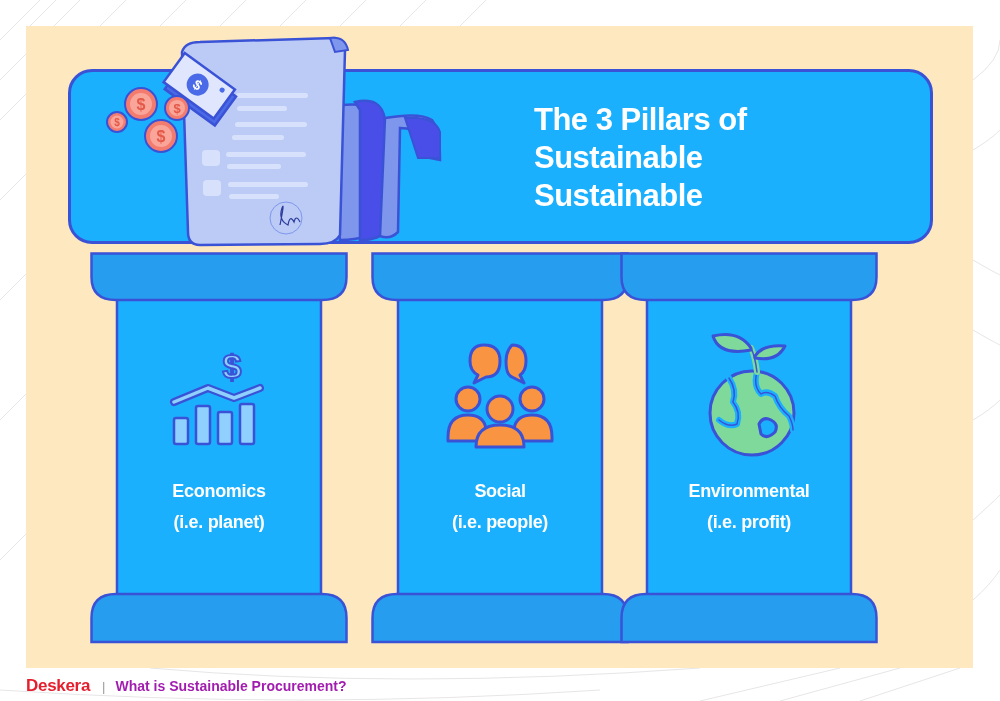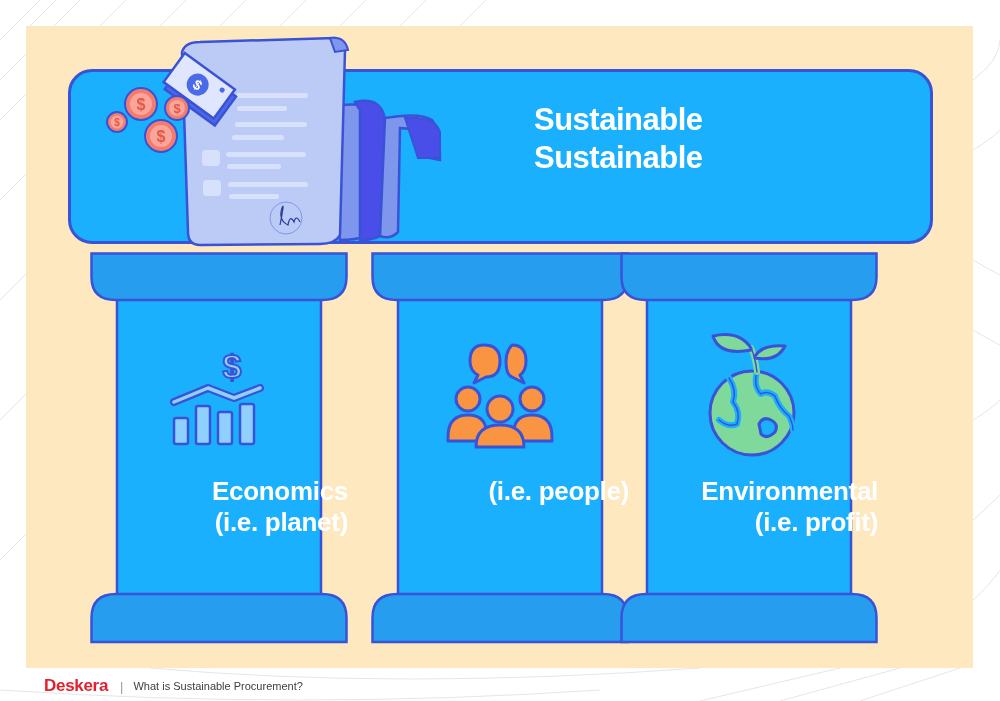--- a/index.html
+++ b/index.html
@@ -5,25 +5,25 @@
   html,body{margin:0;padding:0;}
   body{width:1000px;height:701px;position:relative;overflow:hidden;background:#ffffff;font-family:"Liberation Sans",sans-serif;}
   .bg-lines{position:absolute;left:0;top:0;width:1000px;height:701px;}
   .cream{position:absolute;left:26px;top:26px;width:947px;height:642px;background:#fde8bf;}
   .banner{position:absolute;left:68px;top:69px;width:859px;height:169px;background:#1bb0fe;border:3px solid #3a52d6;border-radius:24px;}
   .title{position:absolute;left:534px;top:101px;width:360px;color:#ffffff;font-weight:700;font-size:31px;line-height:38px;letter-spacing:-0.5px;}
   .doc-art{position:absolute;left:100px;top:30px;width:360px;height:220px;}
   .pillar{position:absolute;top:252px;width:258px;height:392px;}
   .pillar svg.shape{position:absolute;left:0;top:0;}
   .pillar .icon{position:absolute;left:50%;transform:translateX(-50%);}
-  .pillar .label{position:absolute;left:0;width:258px;top:224px;text-align:right;color:#ffffff;font-weight:700;font-size:26px;line-height:31px;letter-spacing:-0.3px;}
-  .footer{position:absolute;left:26px;top:677px;height:18px;display:flex;align-items:center;margin-left:18px;}
+  .pillar .label{position:absolute;left:0;width:258px;top:224px;text-align:center;color:#ffffff;font-weight:700;font-size:18px;line-height:31px;letter-spacing:-0.3px;}
+  .footer{position:absolute;left:26px;top:677px;height:18px;display:flex;align-items:center;}
   .brand{color:#e5202e;font-weight:700;font-size:17px;letter-spacing:-0.3px;}
   .sep{color:#9a9a9a;font-size:13px;margin:0 10px 0 12px;}
-  .subtitle{color:#404040;font-size:11px;}
+  .subtitle{color:#a21caf;font-size:14px;font-weight:bold;}
 </style>
 </head>
 <body>
 
 <svg class="bg-lines" viewBox="0 0 1000 701">
   <g stroke="#e6e6e6" stroke-width="1" fill="none">
     <line x1="0" y1="40" x2="40" y2="0"></line>
       <line x1="0" y1="80" x2="80" y2="0"></line>
       <line x1="30" y1="26" x2="56" y2="0"></line>
     <line x1="100" y1="26" x2="126" y2="0"></line>
@@ -99,20 +99,21 @@
     <circle cx="117" cy="122" r="10" fill="#f47c6e"></circle>
       <circle cx="117" cy="122" r="6.5" fill="#f9a59a" stroke="none"></circle>
     <text x="117" y="126" text-anchor="middle" fill="#e55848" stroke="none" font-size="10">$</text>
     <circle cx="161" cy="136" r="16" fill="#f47c6e"></circle>
       <circle cx="161" cy="136" r="11" fill="#f9a59a" stroke="none"></circle>
     <text x="161" y="142" text-anchor="middle" fill="#e55848" stroke="none" font-size="16">$</text>
   </g>
 </svg>
 
 <div class="title">
+  <div>The 3 Pillars of</div>
   <div>Sustainable</div>
   <div>Sustainable</div>
 </div>
 
 <div class="pillar" style="left:90px;">
   <svg class="shape" width="258" height="392" viewBox="0 0 258 392">
     <rect x="27" y="45" width="204" height="300" fill="#1bb0fe" stroke="#3a52d6" stroke-width="2.5"></rect>
     <path d="M1.5 1.5 H256.5 V25 Q256.5 48 232 48 H26 Q1.5 48 1.5 25 Z" fill="#279df0" stroke="#3a52d6" stroke-width="2.5"></path>
     <path d="M26 342 H232 Q256.5 342 256.5 366 V390 H1.5 V366 Q1.5 342 26 342 Z" fill="#279df0" stroke="#3a52d6" stroke-width="2.5"></path>
   </svg>
@@ -145,20 +146,21 @@
       <path d="M72 8 Q86 8 86 24 Q86 34 80 38 L84 46 L72 40 Q66 38 66 24 Q66 14 72 8 Z"></path>
       <circle cx="28" cy="62" r="12"></circle>
       <path d="M8 100 Q8 78 28 78 Q44 78 46 92 L46 104 L8 104 Z"></path>
       <circle cx="92" cy="62" r="12"></circle>
       <path d="M74 92 Q76 78 92 78 Q112 78 112 100 L112 104 L74 104 Z"></path>
       <circle cx="60" cy="72" r="13"></circle>
       <path d="M36 110 Q36 88 60 88 Q84 88 84 110 Z"></path>
     </g>
   </svg>
   <div class="label">
+    <div>Social</div>
     <div>(i.e. people)</div>
   </div>
 </div>
 
 <div class="pillar" style="left:620px;">
   <svg class="shape" width="258" height="392" viewBox="0 0 258 392">
     <rect x="27" y="45" width="204" height="300" fill="#1bb0fe" stroke="#3a52d6" stroke-width="2.5"></rect>
     <path d="M1.5 1.5 H256.5 V25 Q256.5 48 232 48 H26 Q1.5 48 1.5 25 Z" fill="#279df0" stroke="#3a52d6" stroke-width="2.5"></path>
     <path d="M26 342 H232 Q256.5 342 256.5 366 V390 H1.5 V366 Q1.5 342 26 342 Z" fill="#279df0" stroke="#3a52d6" stroke-width="2.5"></path>
   </svg>

